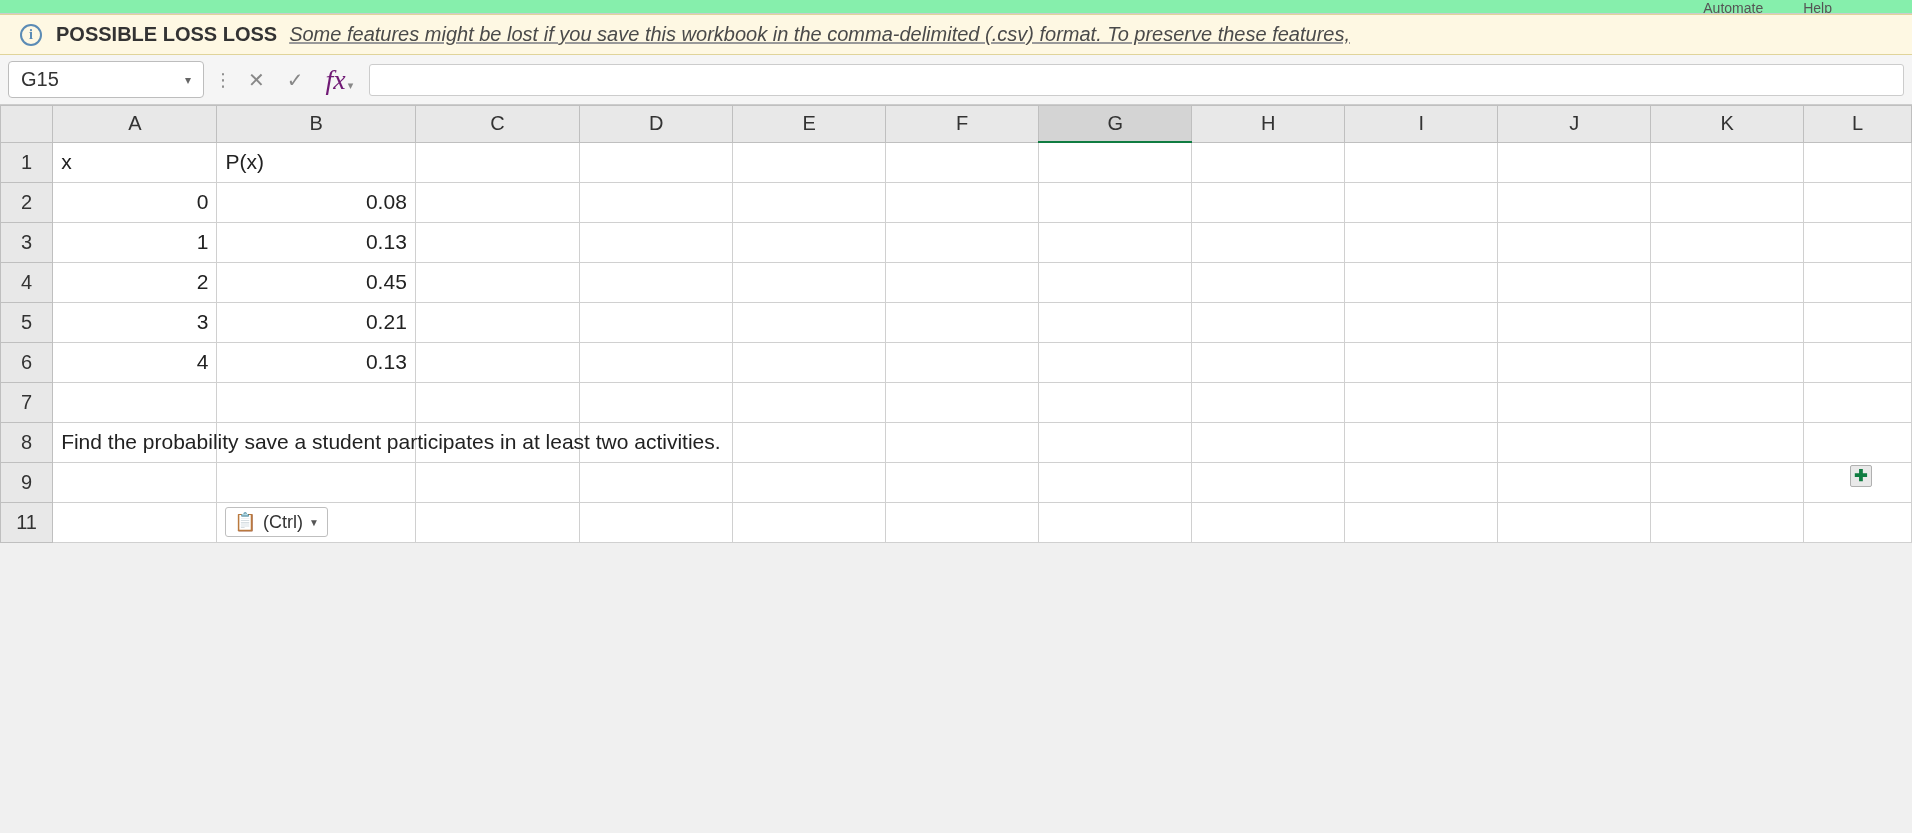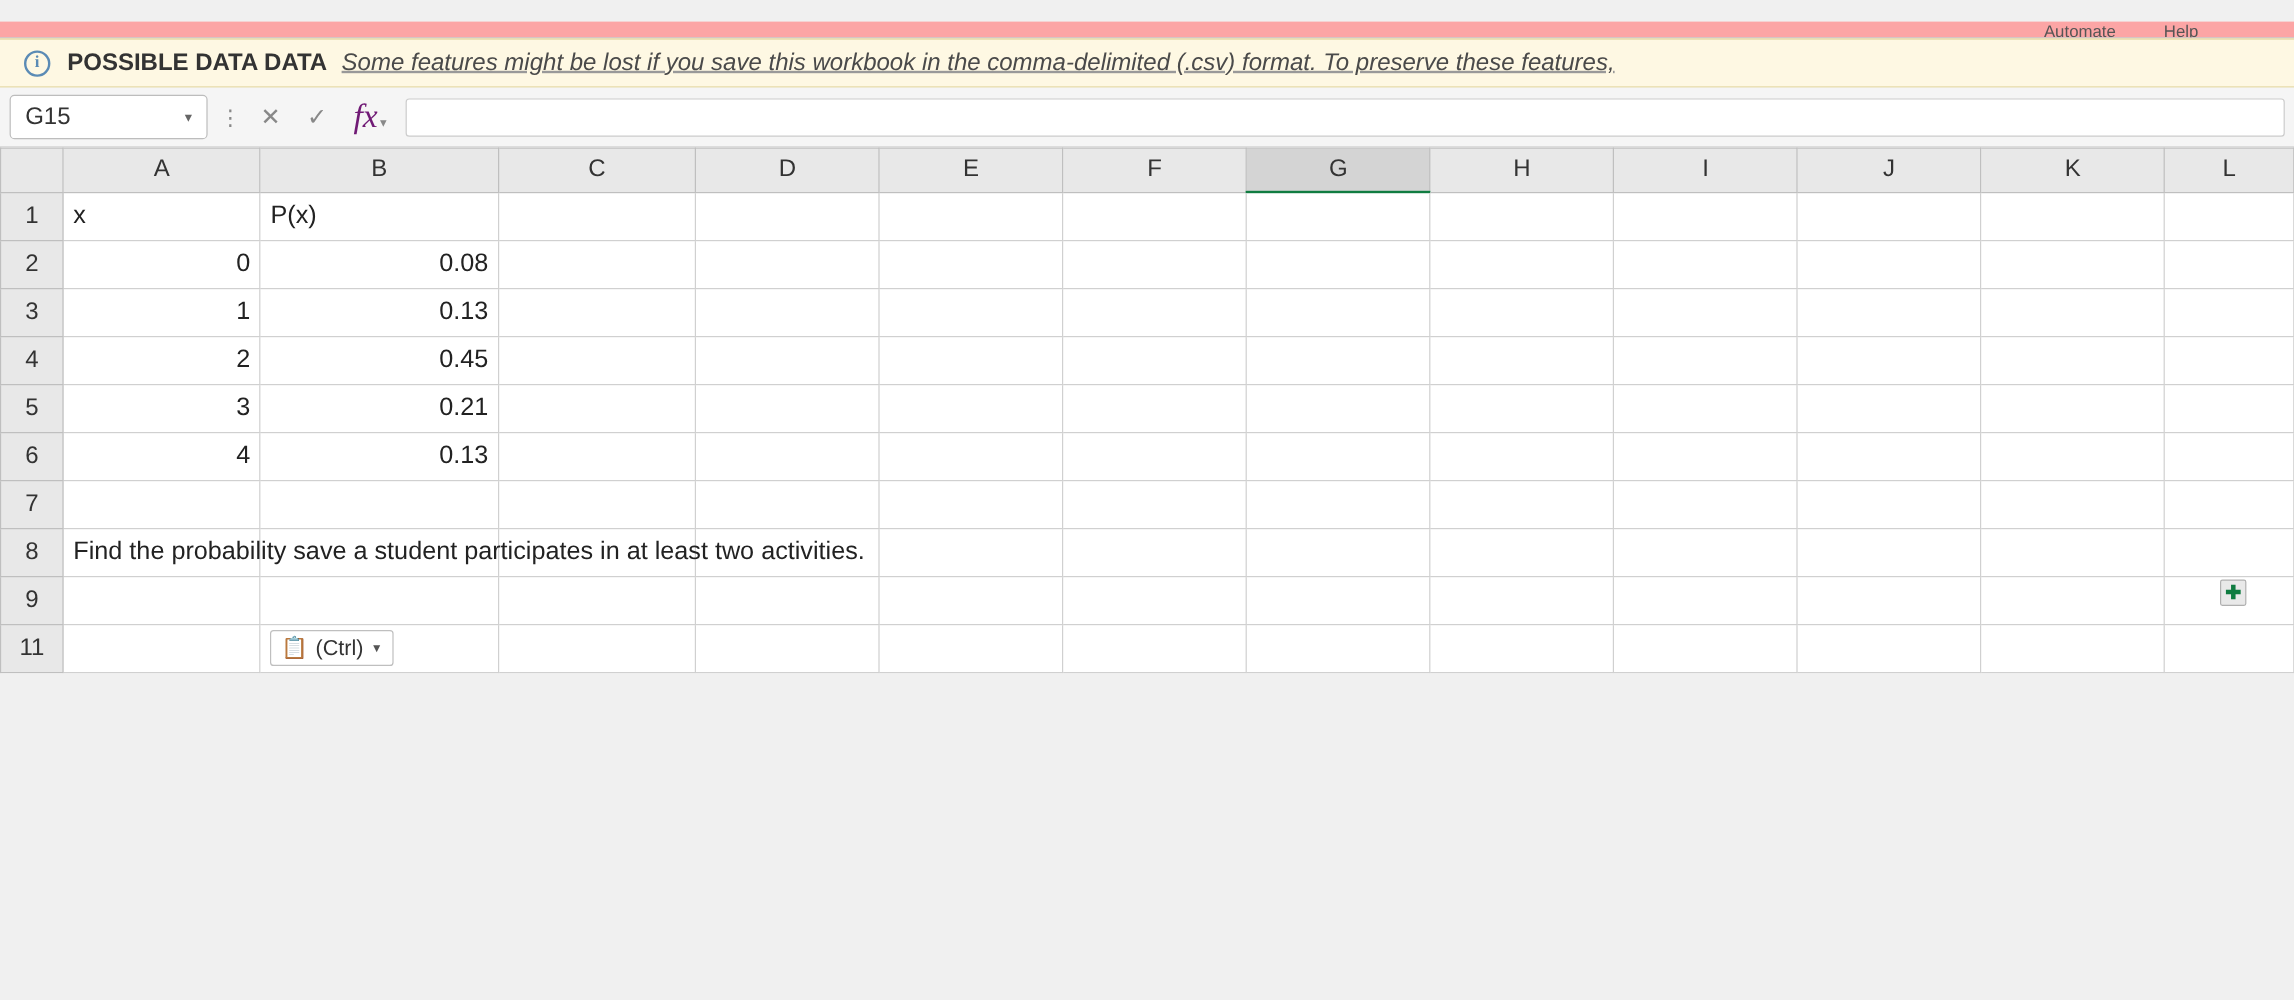--- a/index.html
+++ b/index.html
@@ -6,31 +6,30 @@
       margin: 0;
       padding: 0;
       box-sizing: border-box;
     }
     body {
       font-family: "Segoe UI", Arial, sans-serif;
       background: #f0f0f0;
       overflow: hidden;
     }
     .ribbon-partial {
-      background: #fca5a5;
+      background: #86efac;
       border-bottom: 1px solid #ccc;
       height: 14px;
       display: flex;
       justify-content: flex-end;
       padding-right: 60px;
       font-size: 14px;
       color: #444;
       align-items: flex-start;
       overflow: hidden;
-      margin-top: 18px;
     }
     .ribbon-item {
       padding: 0 20px;
       color: #555;
     }
     .message-bar {
       background: #fef8e3;
       border: 1px solid #e0d49a;
       border-left: none;
       border-right: none;
@@ -72,21 +71,21 @@
       border-bottom: 1px solid #ccc;
       padding: 6px 8px;
       gap: 10px;
     }
     .name-box {
       background: #fff;
       border: 1px solid #bdbdbd;
       border-radius: 4px;
       padding: 6px 12px;
       font-size: 20px;
-      width: 165px;
+      width: 196px;
       display: flex;
       align-items: center;
       justify-content: space-between;
       color: #333;
     }
     .chevron-down {
       font-size: 12px;
       color: #666;
     }
     .grip {
@@ -235,21 +234,21 @@
 </head>
 <body>
 
 <div class="ribbon-partial">
   <span class="ribbon-item">Automate</span>
   <span class="ribbon-item">Help</span>
 </div>
 
 <div class="message-bar">
   <div class="info-icon">i</div>
-  <span class="msg-title">POSSIBLE DATA DATA</span>
+  <span class="msg-title">POSSIBLE LOSS LOSS</span>
   <span class="msg-body">Some features might be lost if you save this workbook in the comma-delimited (.csv) format. To preserve these features,</span>
 </div>
 
 <div class="formula-bar-row">
   <div class="name-box">
     <span>G15</span>
     <span class="chevron-down">▾</span>
   </div>
   <span class="grip">⋮</span>
   <span class="fb-btn">✕</span>

